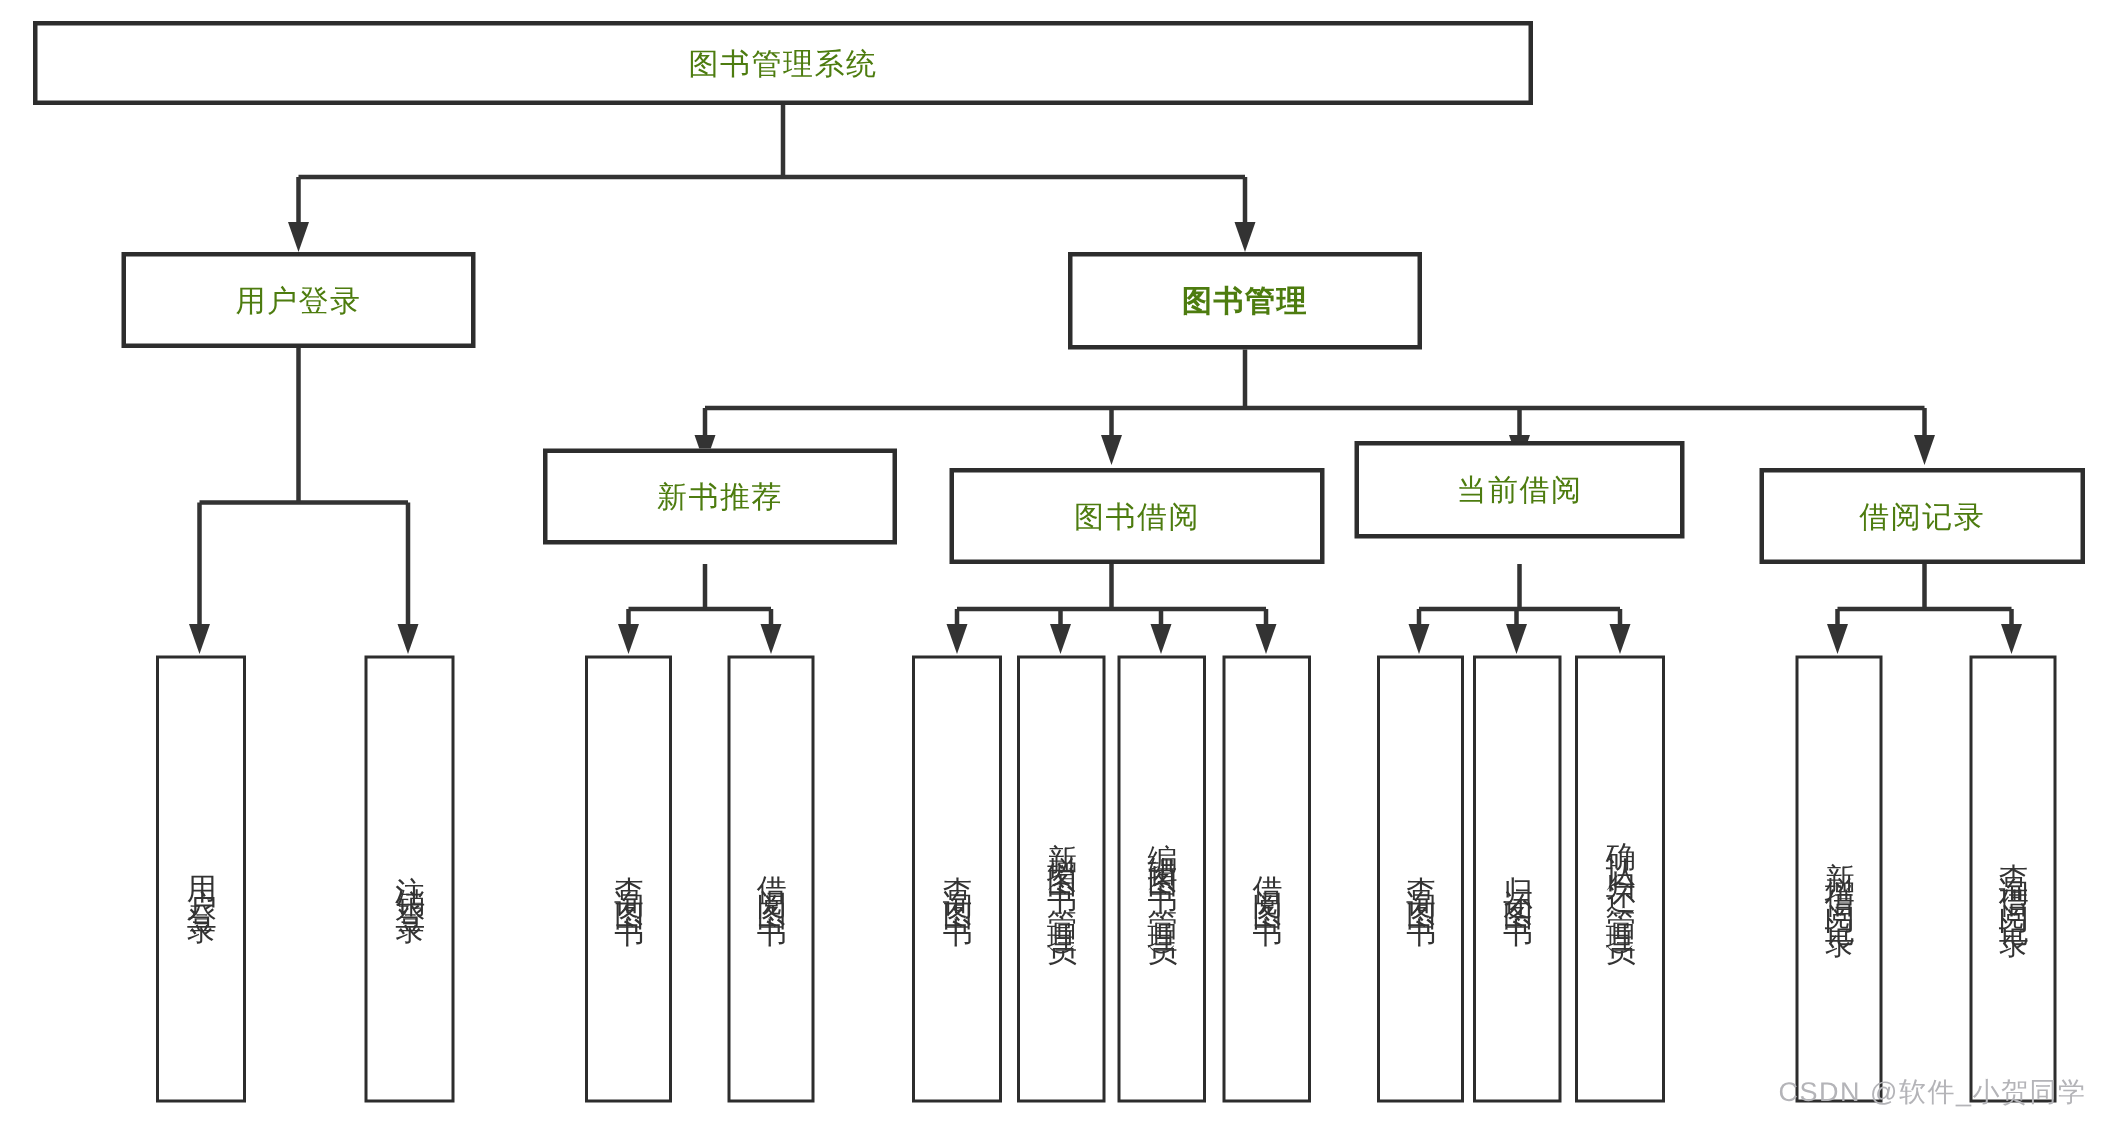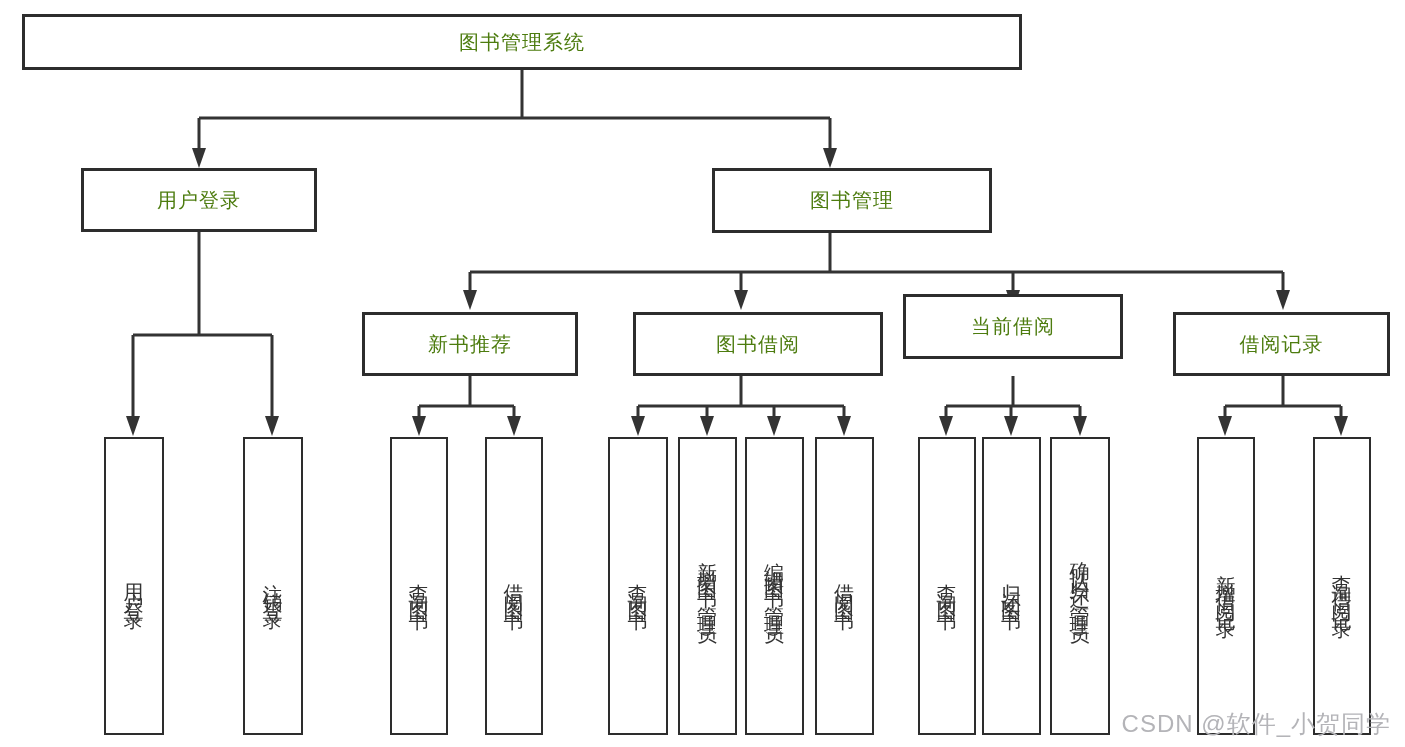--- a/index.html
+++ b/index.html
@@ -50,21 +50,21 @@
     font-size: 20px;
     line-height: 1;
     letter-spacing: 9px;
     color: #333333;
     white-space: nowrap;
   }
   .watermark {
     position: absolute;
     right: 14px;
     bottom: 7px;
-    font-size: 24px;
+    font-size: 18px;
     color: #b4b4b8;
     letter-spacing: 1px;
   }
 </style>
 </head>
 <body>
 
 <div class="canvas">
 
   <svg class="connectors" width="1405" height="747" viewBox="0 0 1405 747">
@@ -100,25 +100,25 @@
     </g>
   </svg>
 
   <div class="node" style="left:22px; top:14px; width:1000px; height:56px;">
     <span>图书管理系统</span>
   </div>
 
   <div class="node" style="left:81px; top:168px; width:236px; height:64px;">
     <span>用户登录</span>
   </div>
-  <div class="node" style="left:712px; top:168px; width:280px; height:65px;">
+  <div class="node" style="left:712px; top:168px; width:236px; height:65px;font-weight:bold;">
     <span>图书管理</span>
   </div>
 
-  <div class="node" style="left:362px; top:312px; width:216px; height:64px;">
+  <div class="node" style="left:362px; top:299px; width:236px; height:64px;">
     <span>新书推荐</span>
   </div>
   <div class="node" style="left:633px; top:312px; width:250px; height:64px;">
     <span>图书借阅</span>
   </div>
   <div class="node" style="left:903px; top:294px; width:220px; height:65px;">
     <span>当前借阅</span>
   </div>
   <div class="node" style="left:1173px; top:312px; width:217px; height:64px;">
     <span>借阅记录</span>

